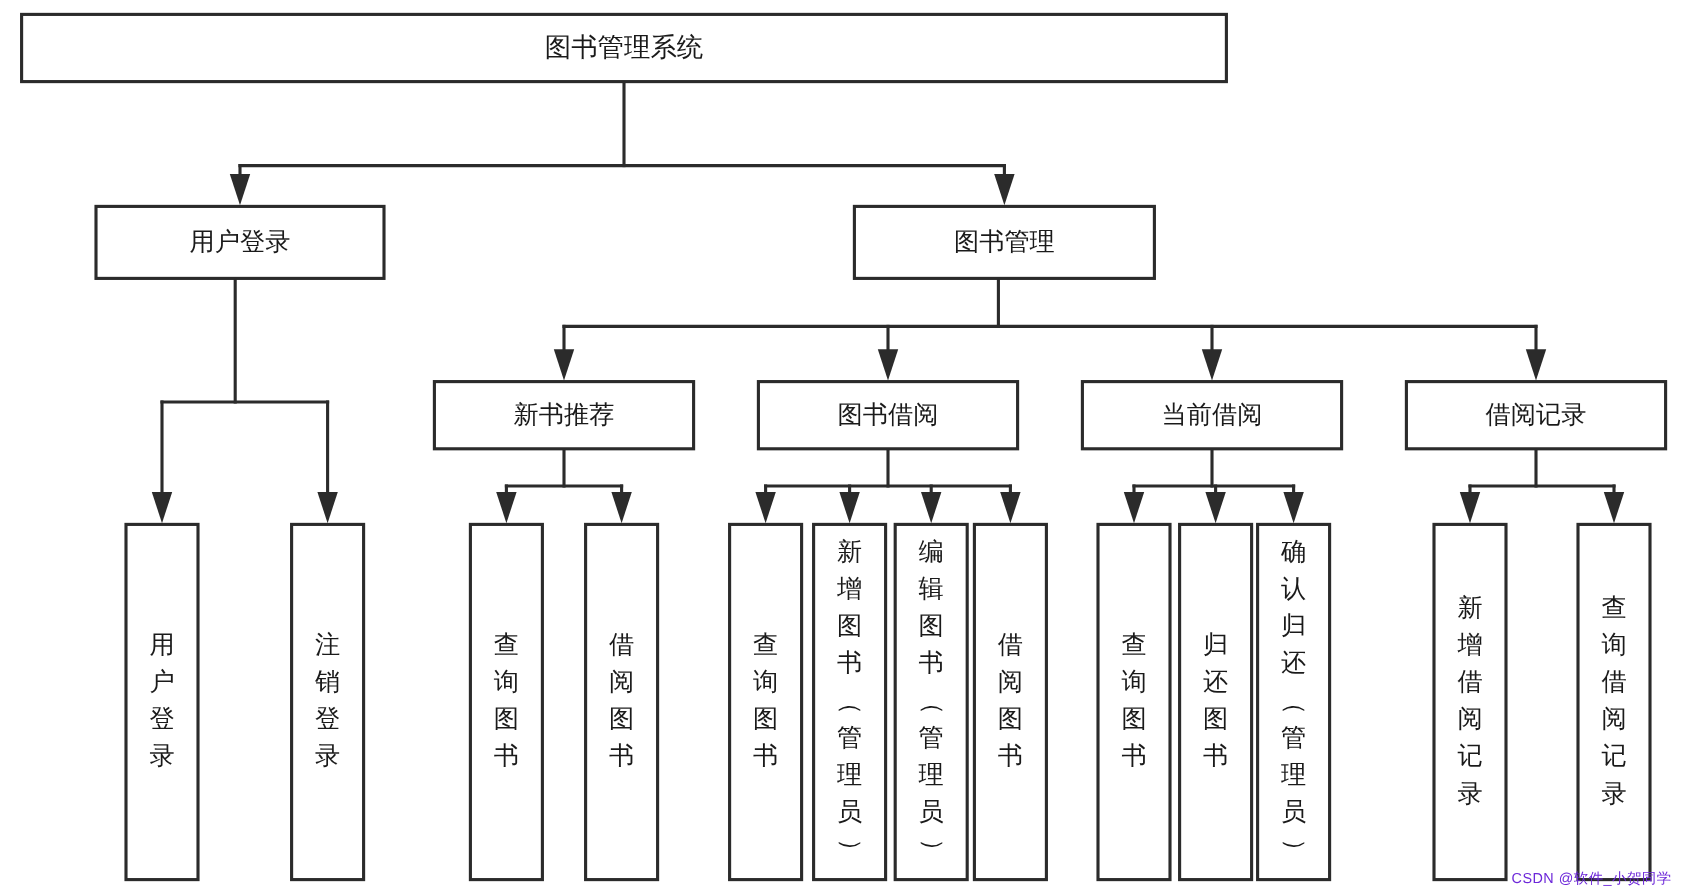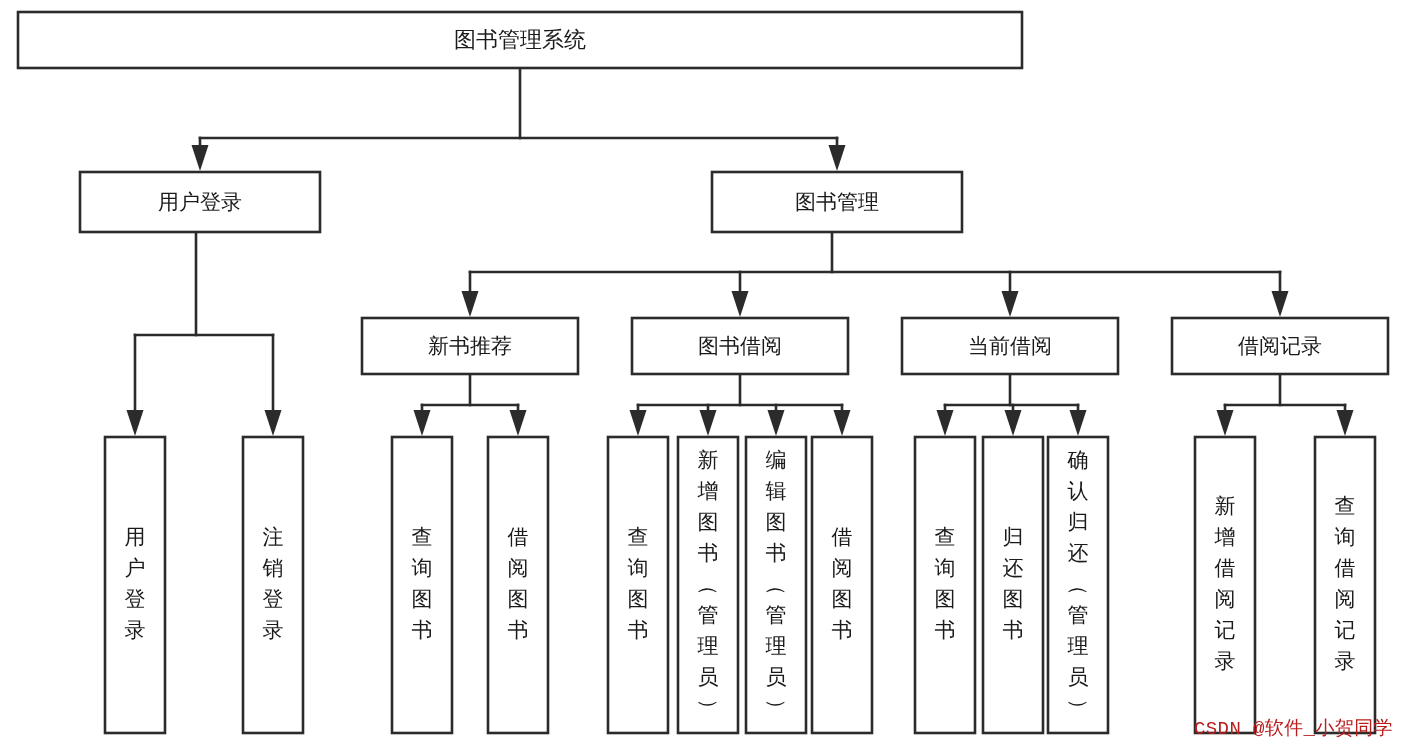--- a/index.html
+++ b/index.html
@@ -53,23 +53,23 @@
     stroke-linecap: square;
   }
   .arrowhead {
     fill: #2b2b2b;
     stroke: none;
   }
   .watermark {
     position: absolute;
     right: 12px;
     bottom: 6px;
-    color: #b91c1c;
-    font-size: 19px;
-    font-family: Liberation Mono, monospace;
+    color: #6d28d9;
+    font-size: 12px;
+    font-family: Liberation Sans, sans-serif;
     white-space: nowrap;
     letter-spacing: 0.4px;
     user-select: none;
   }
 </style>
 </head>
 <body>
 
 <div id="diagram-root">
   <svg id="diagram-svg" viewBox="0 0 1405 747">

